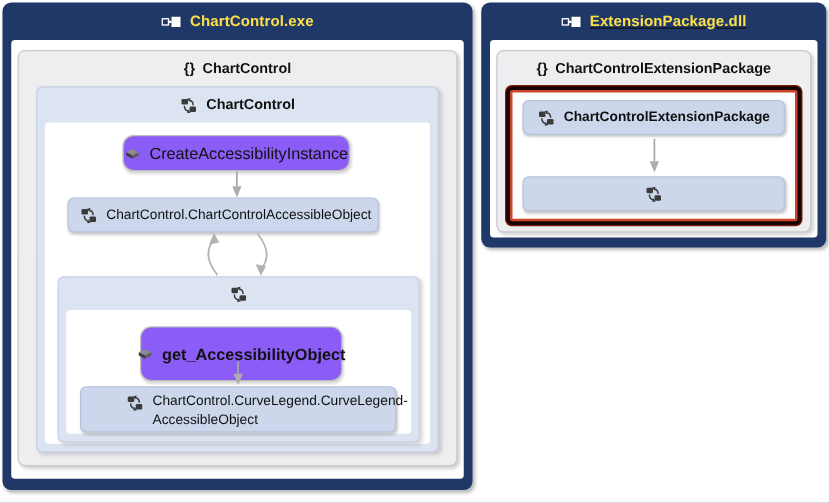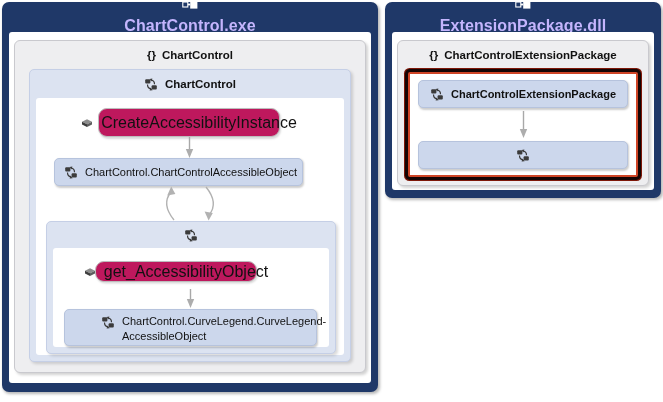--- a/index.html
+++ b/index.html
@@ -14,23 +14,22 @@
   
   .panel {
     position: absolute;
     background: #1f3868;
     border-radius: 7px;
     box-shadow: 1.5px 2px 3px rgba(0,0,0,.28);
   }
   .panel-title {
     height: 30px;
     display: flex; align-items: center; justify-content: center; gap: 7px;
-    color: #c4b5fd; font-weight: bold; font-size: 16px;
+    color: #fde047; font-weight: bold; font-size: 12px;
     letter-spacing: .1px;
-    flex-direction: column;
   }
   .interior {
     position: absolute; left: 7px; right: 7px; top: 30px; bottom: 9px;
     background: #ffffff; border-radius: 3px;
   }
   
   .ns {
     position: absolute; left: 5px; right: 5px; top: 8px;
     background: #eeeef0;
     border: 1px solid #c9c9ce;
@@ -67,26 +66,26 @@
     border: 1px solid #b6c3dd;
     border-radius: 5px;
     box-shadow: 1px 1.5px 2px rgba(0,0,0,.2);
     display: flex; align-items: center; gap: 7px;
     padding: 0 9px;
     font-size: 11px;
     box-sizing: border-box;
   }
   .method {
     position: absolute;
-    background: #be185d;
+    background: #8b5cf6;
     border: 1px solid #bdbdbd;
     border-radius: 9px;
     box-shadow: 1px 1.5px 2px rgba(0,0,0,.15);
     display: flex; align-items: center; justify-content: center; gap: 8px;
-    font-size: 16px;
+    font-size: 13px;
     box-sizing: border-box;
   }
   .icon { flex: 0 0 auto; display: inline-flex; }
   
   .red-group {
     position: absolute; left: 10px; right: 10px; top: 31px; bottom: 8px;
     background: #ffffff;
     border: 2px solid #cf4426;
     border-radius: 2px;
     box-shadow: 0 0 0 3px #150403, 0 0 0 4px #7e1708;
@@ -185,21 +184,21 @@
                     <rect x="7.6" y="7.2" width="5.2" height="4.4" rx="1" fill="#3b3b3b"></rect>
                     <path d="M3.5,6.5 C3.5,9.6 5.2,10.6 7,10.8" stroke="#3b3b3b" stroke-width="1.2" fill="none"></path>
                     <path d="M10.5,6.2 C10.5,3.4 8.8,2.4 7.2,2.2" stroke="#3b3b3b" stroke-width="1.2" fill="none"></path>
                     <polygon points="5.6,12.6 8.6,12.2 6.6,9.6" fill="#3b3b3b"></polygon>
                     <polygon points="8.4,0.4 5.6,0.9 7.5,3.4" fill="#3b3b3b"></polygon>
                   </svg>
                 </span>
               </div>
               <div class="group-body" style="top:26px;">
 
-                <div class="method" style="left:42px; top:13px; width:162px; height:21px;">
+                <div class="method" style="left:59px; top:13px; width:162px; height:44px;font-weight:bold;">
                   <span class="icon">
                     <svg width="12" height="10" viewBox="0 0 12 10">
                       <path d="M1,3.8 L6,1.3 L11,3.8 L6,6.3 Z" fill="#8c8c8c"></path>
                       <path d="M1,3.8 L1,6.4 L6,8.9 L6,6.3 Z" fill="#3d3d3d"></path>
                       <path d="M11,3.8 L11,6.4 L6,8.9 L6,6.3 Z" fill="#5d5d5d"></path>
                     </svg>
                   </span>
                   <span>get_AccessibilityObject</span>
                 </div>
 

